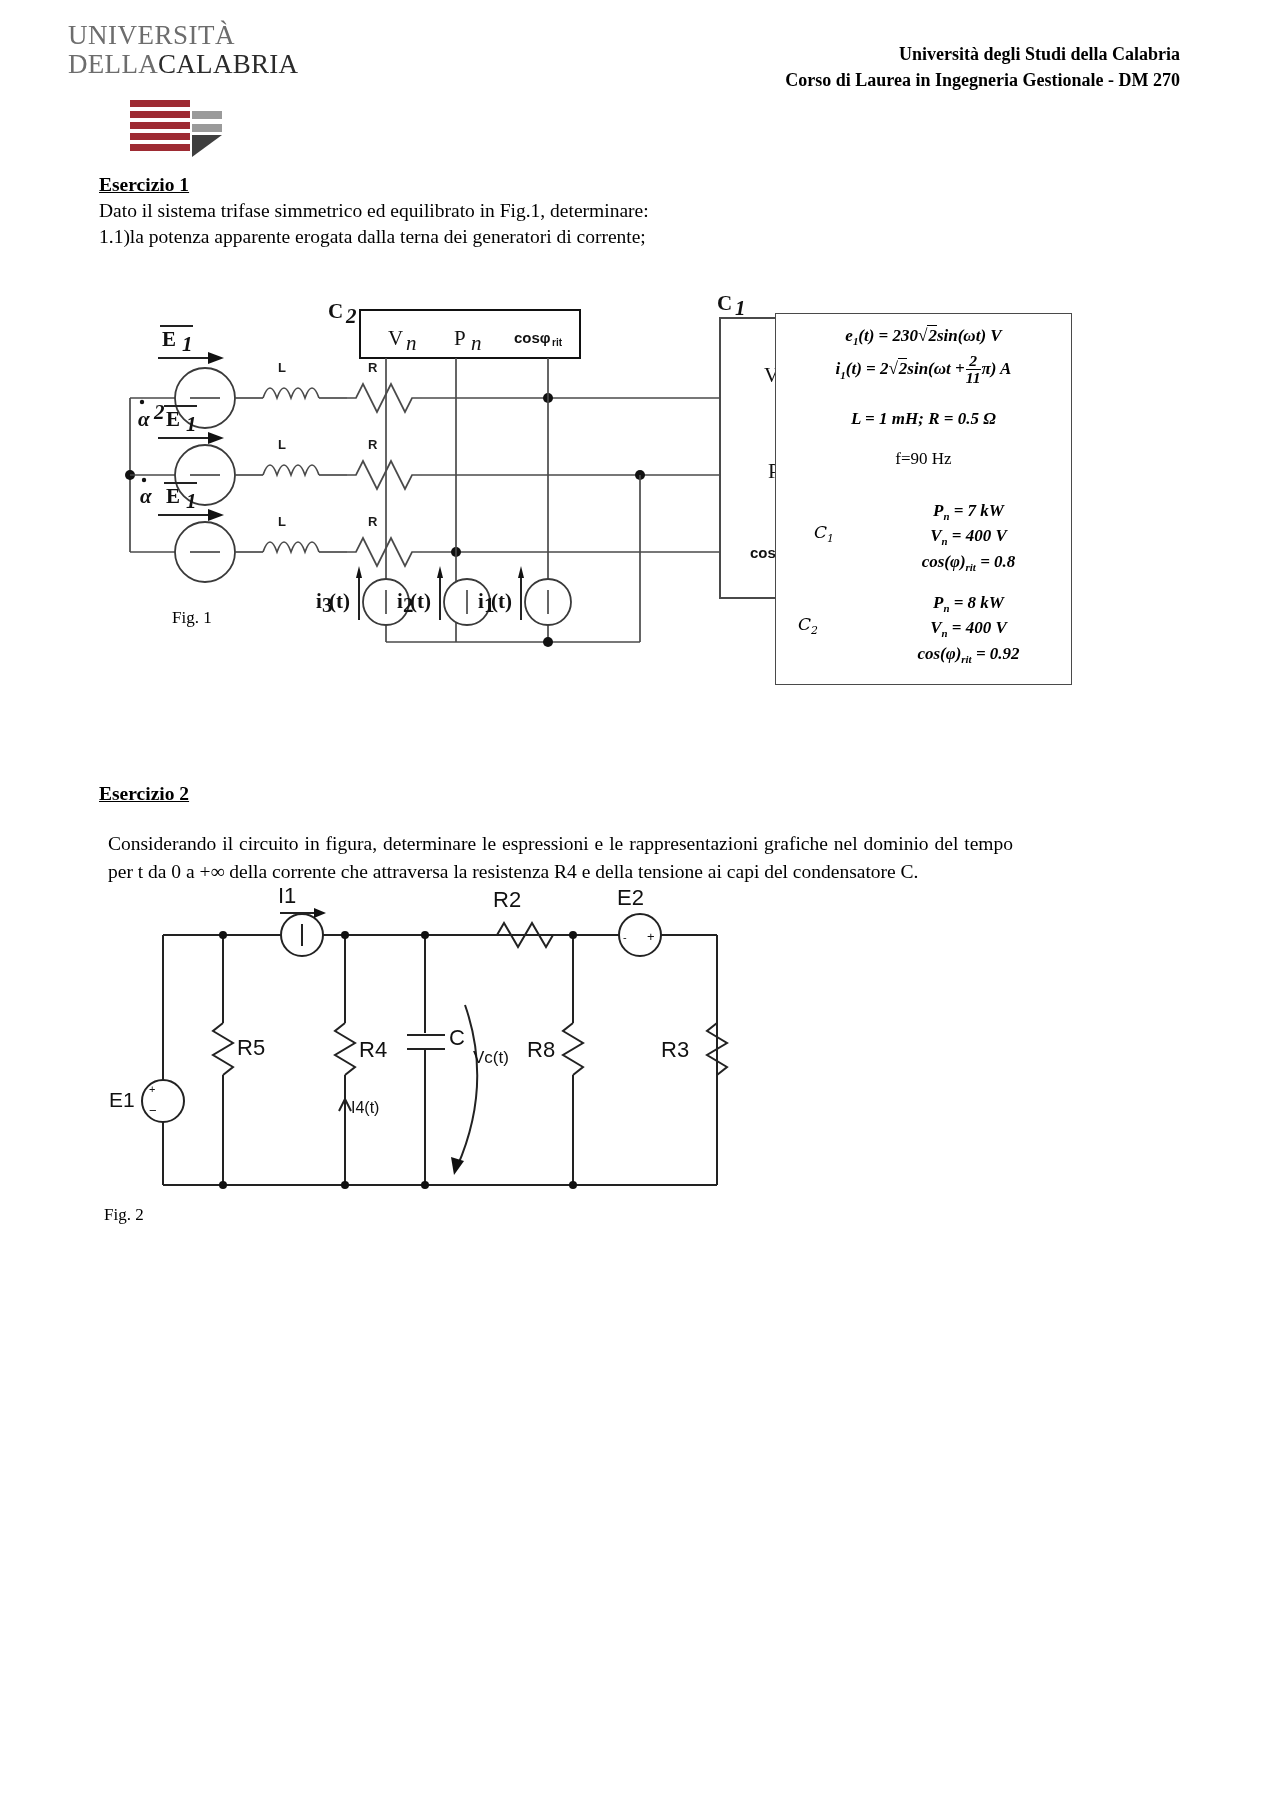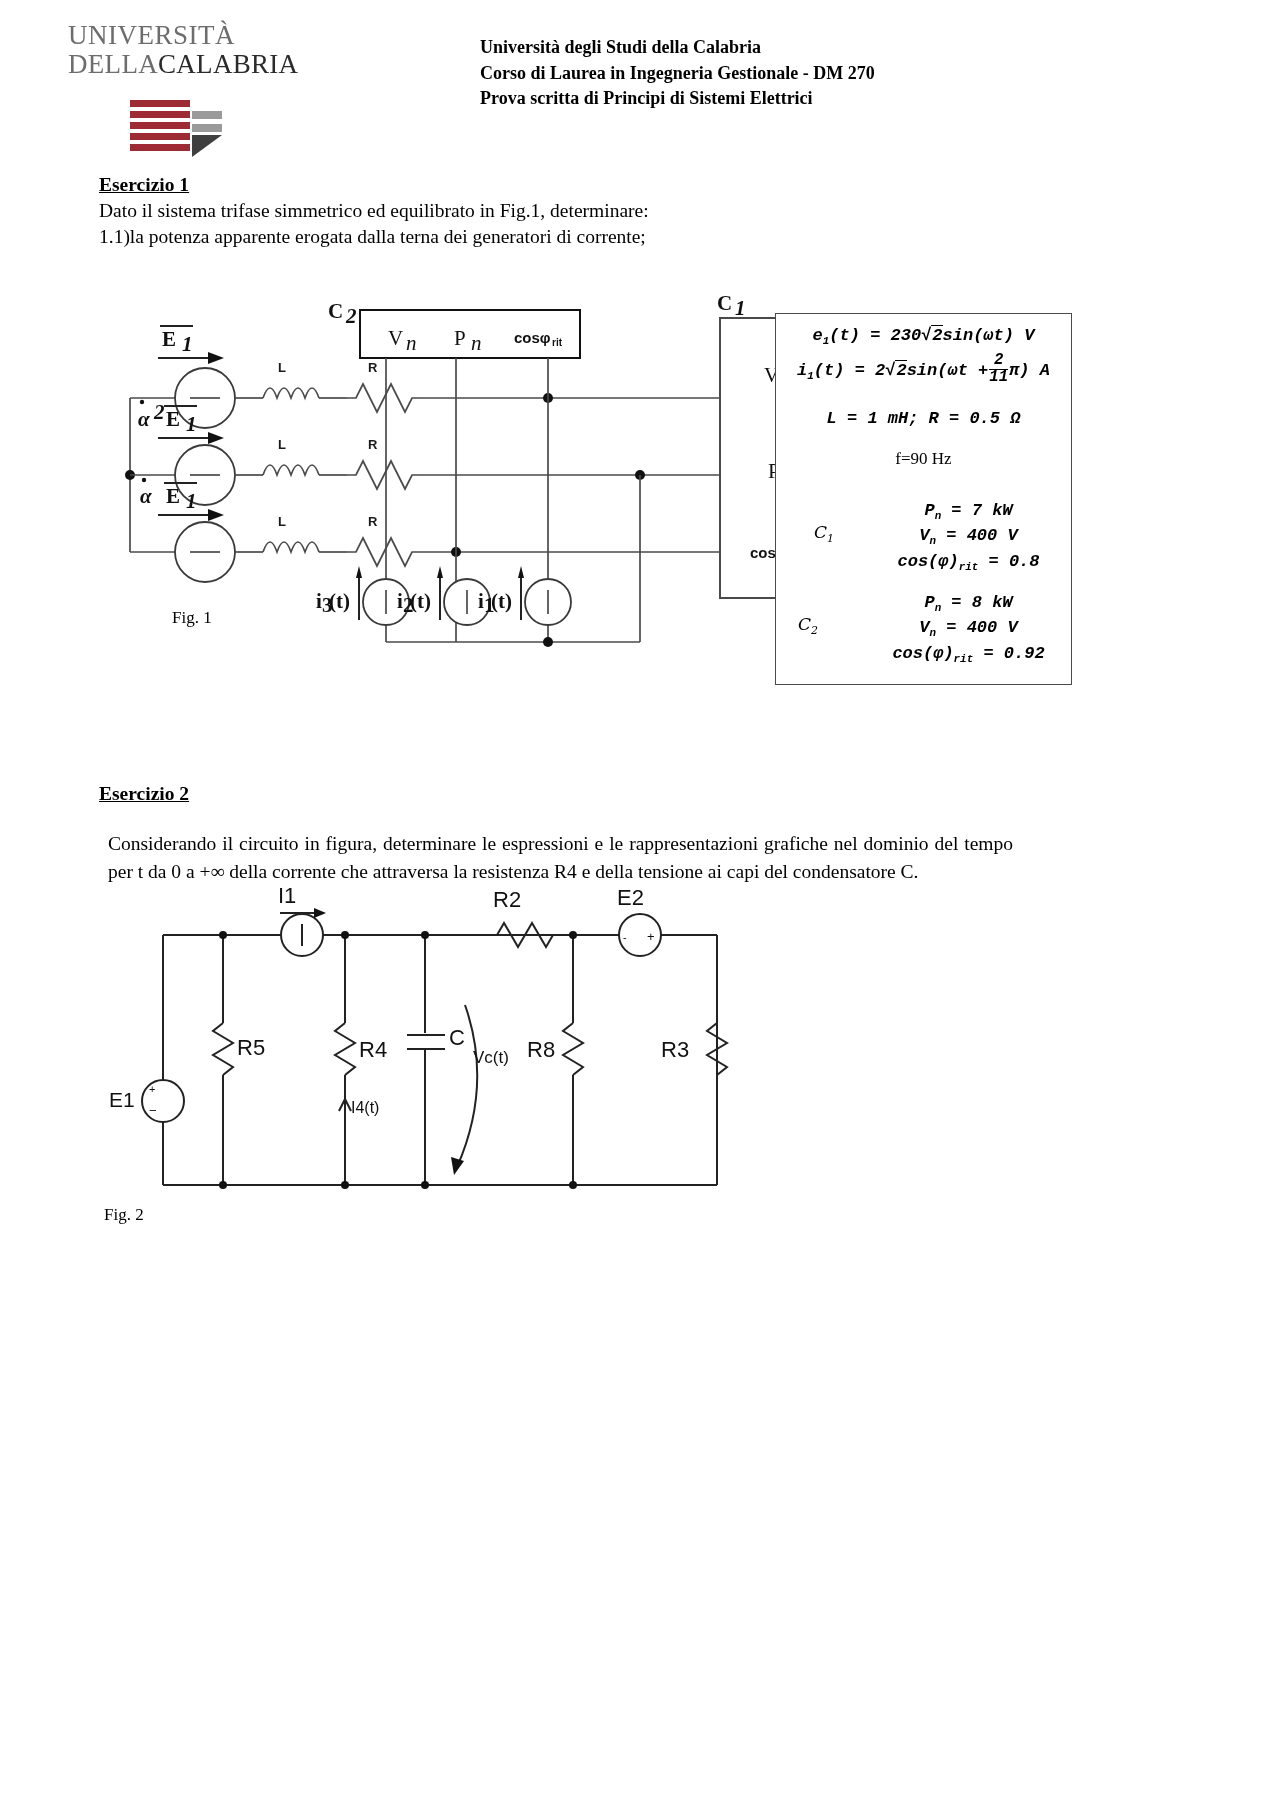--- a/index.html
+++ b/index.html
@@ -15,38 +15,38 @@
   .logo-wrap{position:absolute;left:68px;top:22px;width:290px;height:130px;}
   .logo-text{font-family:"Liberation Serif",serif;line-height:1.0;}
   .logo-l1{font-size:27px;letter-spacing:.5px;color:#6d6d6d;}
   .logo-l2{font-size:27px;letter-spacing:.3px;margin-top:2px;}
   .logo-l2 .grey{color:#6d6d6d;}
   .logo-l2 .dark{color:#2b2b2b;}
   .logo-mark{position:absolute;left:62px;top:78px;width:80px;height:56px;}
   .bar{position:absolute;left:0;height:7px;width:60px;background:#9e2b33;}
   .gbar{position:absolute;height:8px;width:30px;background:#9a9a9a;}
 
-  .hdr{position:absolute;left:480px;top:35px;width:700px;text-align:left;}
+  .hdr{position:absolute;left:480px;top:42px;width:700px;text-align:right;}
   .hdr div{font-weight:bold;font-size:18px;line-height:1.42;}
 
   
   .ex1-title{position:absolute;left:99px;top:174px;font-weight:bold;font-size:19.5px;
              text-decoration:underline;}
   .ex1-l1{position:absolute;left:99px;top:200px;font-size:19.5px;}
   .ex1-l2{position:absolute;left:99px;top:226px;font-size:19.5px;}
   .ex1-l3{position:absolute;left:99px;top:252px;font-size:19.5px;}
 
   
   #fig1{position:absolute;left:100px;top:290px;width:960px;height:400px;}
   .figcap1{position:absolute;left:172px;top:608px;font-size:17px;}
 
   
   .fbox{position:absolute;left:775px;top:313px;width:295px;height:370px;
         border:1.6px solid #4a4a4a;background:#fff;}
-  .fml{font-family:Liberation Mono, monospace;font-style:italic;font-weight:bold;}
+  .fml{font-family:Liberation Serif, serif;font-style:italic;font-weight:bold;}
   .f-row{text-align:center;}
   .frac{display:inline-block;vertical-align:middle;text-align:center;
         font-size:.92em;line-height:1.02;margin:0 1px;position:relative;top:-1px;}
   .frac .num{display:block;}
   .frac .den{display:block;border-top:1.5px solid #000;}
   .sqrt{border-top:1.4px solid #000;padding-left:1px;}
   .sub{font-size:.64em;vertical-align:sub;font-style:italic;}
   .f1{position:absolute;left:0;right:0;top:12px;font-size:17px;}
   .f2{position:absolute;left:0;right:0;top:40px;font-size:17px;}
   .f3{position:absolute;left:0;right:0;top:95px;font-size:17px;}
@@ -93,21 +93,20 @@
       <div class="gbar" style="left:62px;top:24px;"></div>
       <svg style="position:absolute;left:62px;top:35px;" width="30" height="22">
         <polygon points="0,0 30,0 0,22" fill="#3f3f3f"></polygon>
       </svg>
     </div>
   </div>
 
   <div class="hdr">
     <div>Università degli Studi della Calabria</div>
     <div>Corso di Laurea in Ingegneria Gestionale - DM 270</div>
-    <div>Prova scritta di Principi di Sistemi Elettrici</div>
   </div>
 
   <div class="ex1-title">Esercizio 1</div>
   <div class="ex1-l1">Dato il sistema trifase simmetrico ed equilibrato in Fig.1, determinare:</div>
   <div class="ex1-l2">1.1)la potenza apparente erogata dalla terna dei generatori di corrente;</div>
 
   <svg id="fig1" viewBox="0 0 960 400">
 
     <path class="wire" d="M30 108 L30 262"></path>
     <circle cx="30" cy="185" r="5" fill="#111"></circle>

